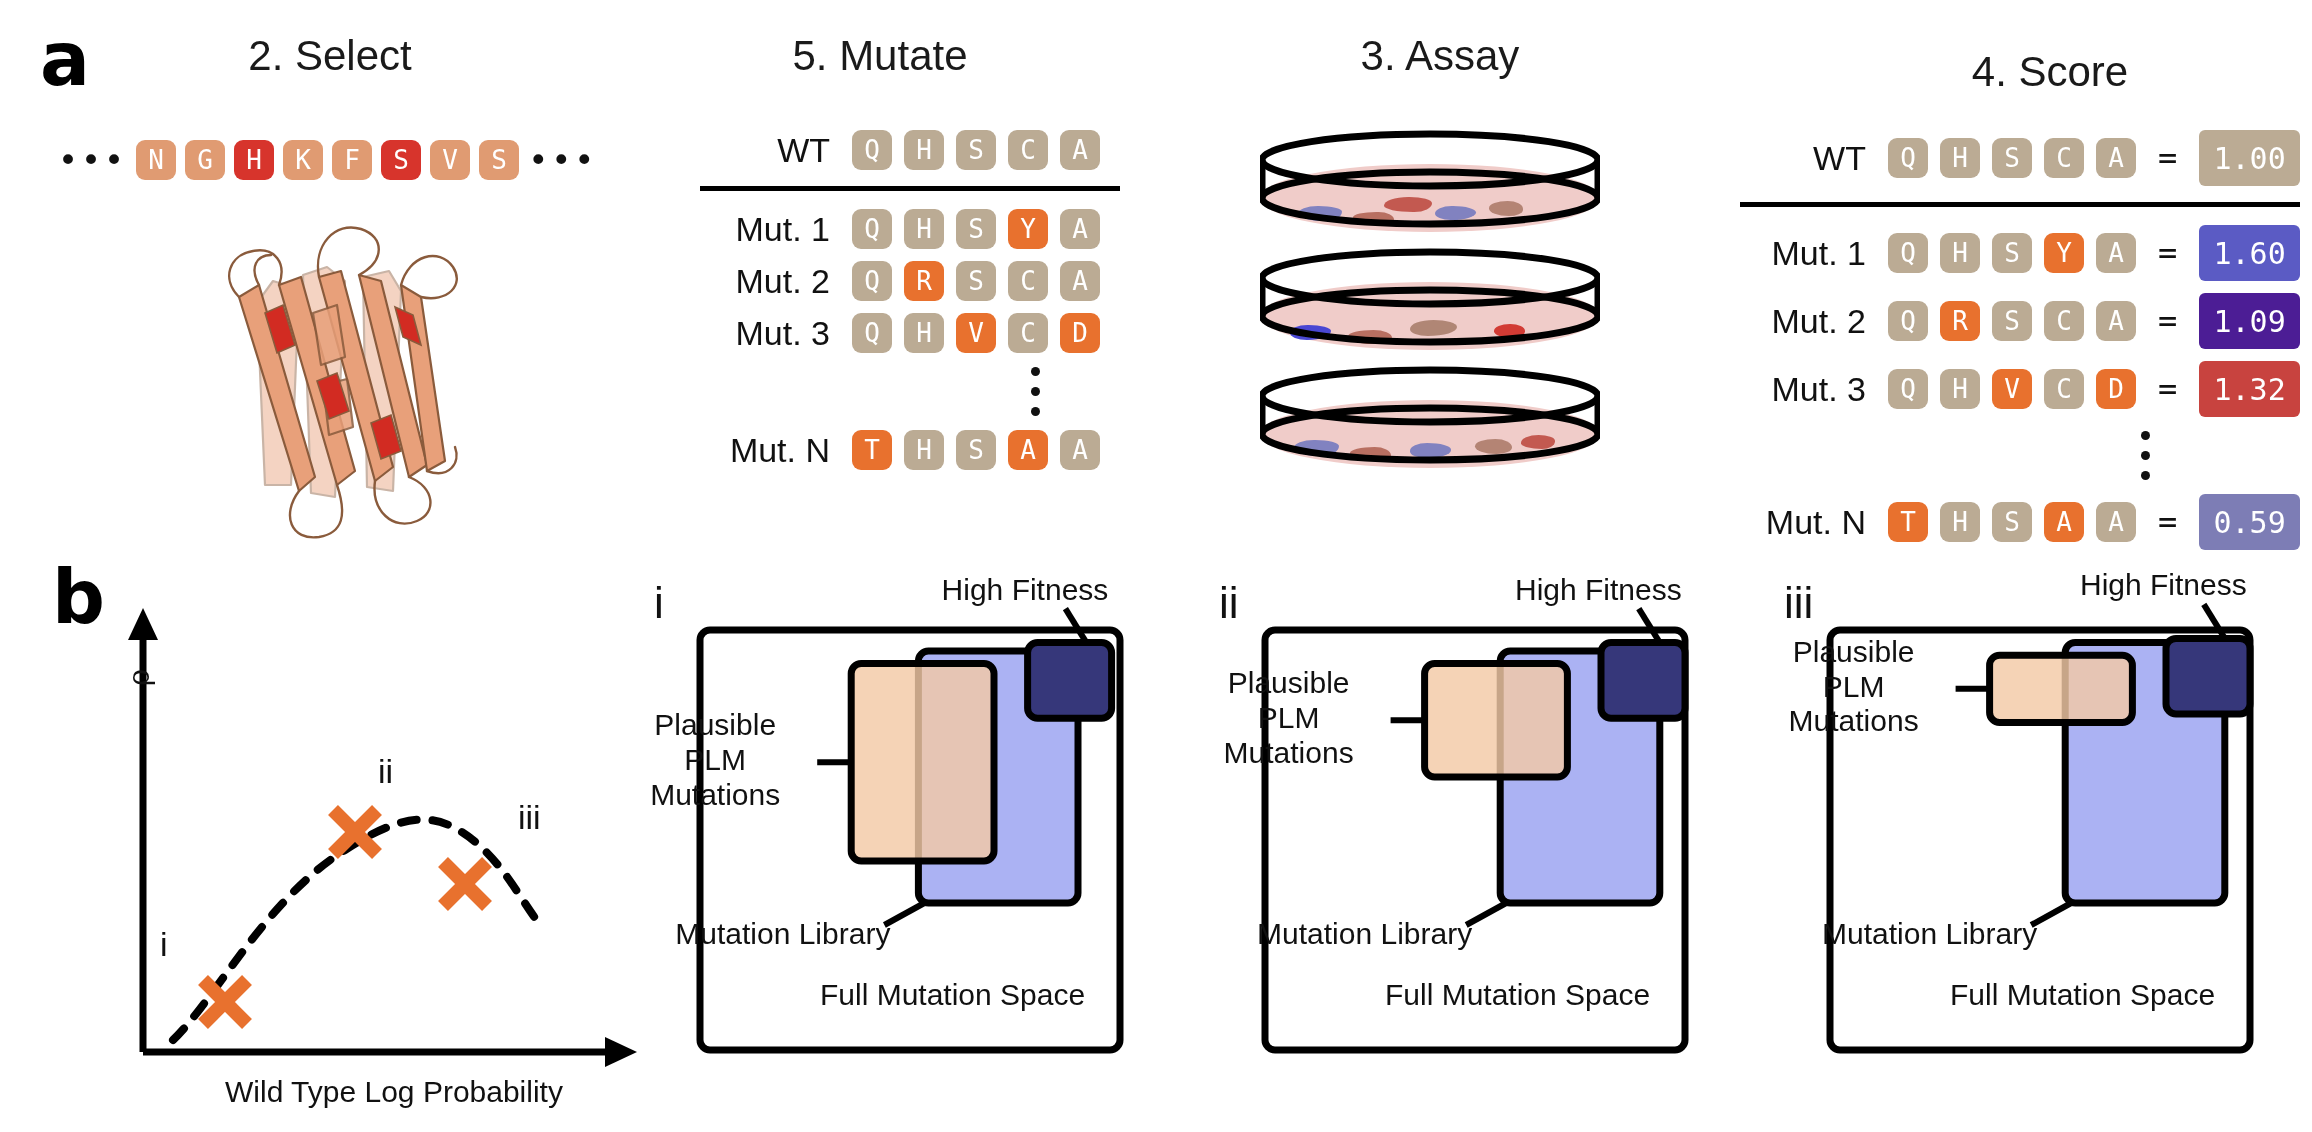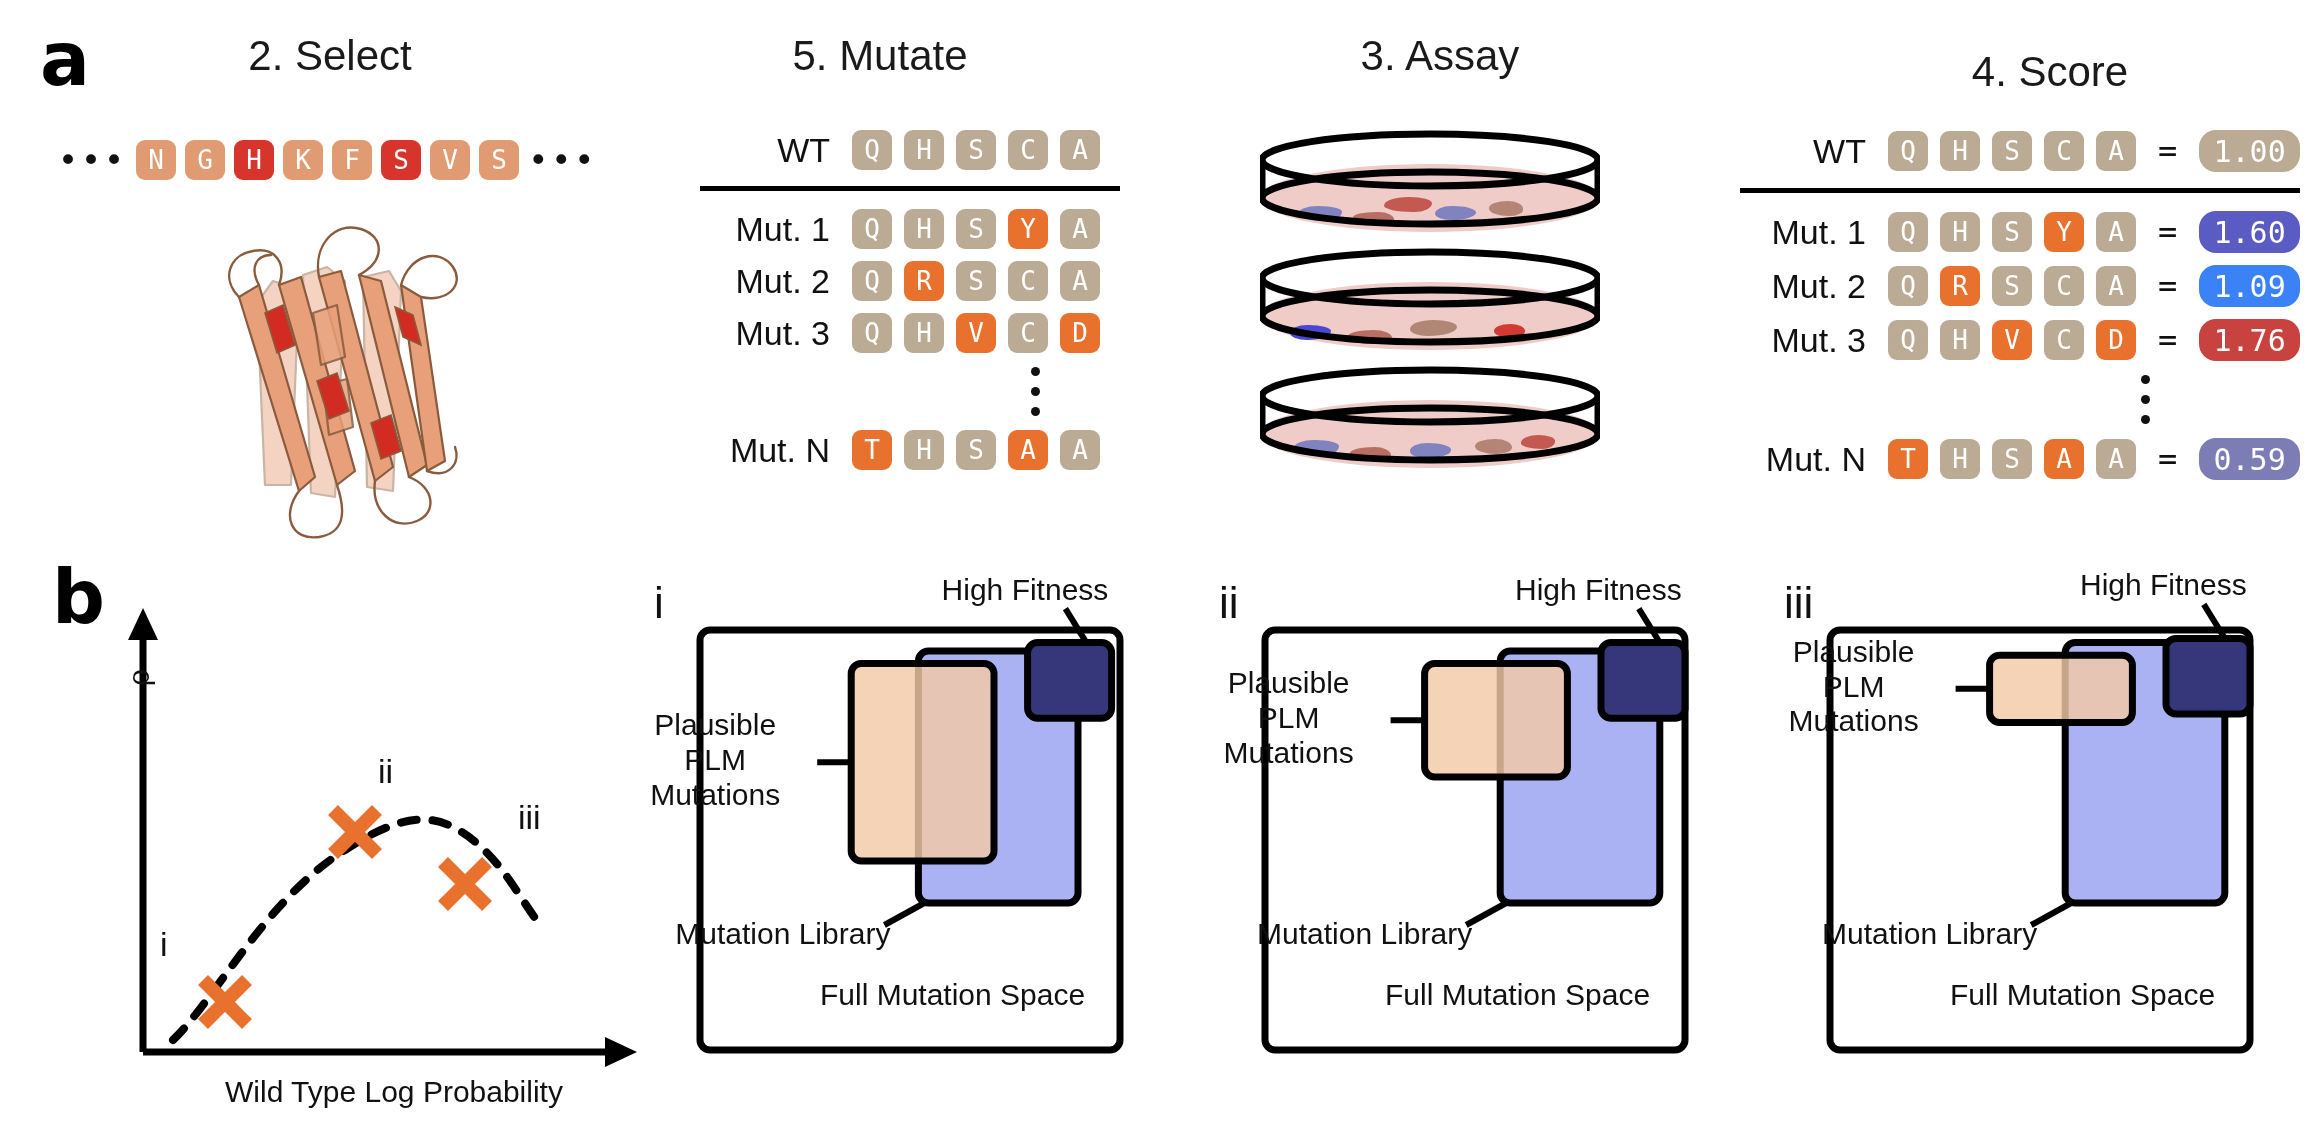--- a/index.html
+++ b/index.html
@@ -32,21 +32,21 @@
   
   .row-label{
     font-size:34px;color:#111;white-space:nowrap;text-align:right;
     font-family:"Liberation Sans",sans-serif;
   }
   .tbl-rule{background:#000;height:5px;}
   .vdots{display:flex;flex-direction:column;align-items:center;gap:11px;}
   .vdots i{width:9px;height:9px;border-radius:50%;background:#111;display:block;}
   .eq{font-size:32px;font-family:"DejaVu Sans Mono","Liberation Mono",monospace;color:#111;}
   .score-badge{
-    width:104px;height:42px;border-radius:17px;display:flex;align-items:center;
+    width:104px;height:56px;border-radius:6px;display:flex;align-items:center;
     justify-content:center;color:#fff;font-size:30px;
     font-family:"DejaVu Sans Mono","Liberation Mono",monospace;
   }
   
   .venn-label{
     font-size:30px;color:#111;line-height:1.16;
     font-family:Liberation Sans, sans-serif;
   }
   .roman{
     font-size:44px;color:#111;font-family:"Liberation Sans",sans-serif;
@@ -264,33 +264,33 @@
     <div style="display:flex;align-items:center;gap:22px;margin-bottom:12px;">
       <div class="row-label" style="width:130px;">Mut. 2</div>
       <div style="display:flex;gap:12px;">
         <span class="tile" style="background:#BBAB94">Q</span>
         <span class="tile" style="background:#E8712E">R</span>
         <span class="tile" style="background:#BBAB94">S</span>
         <span class="tile" style="background:#BBAB94">C</span>
         <span class="tile" style="background:#BBAB94">A</span>
       </div>
       <div class="eq">=</div>
-      <div class="score-badge" style="background:#3b82f6">1.09</div>
+      <div class="score-badge" style="background:#4c1d95">1.09</div>
     </div>
     <div style="display:flex;align-items:center;gap:22px;margin-bottom:12px;">
       <div class="row-label" style="width:130px;">Mut. 3</div>
       <div style="display:flex;gap:12px;">
         <span class="tile" style="background:#BBAB94">Q</span>
         <span class="tile" style="background:#BBAB94">H</span>
         <span class="tile" style="background:#E8712E">V</span>
         <span class="tile" style="background:#BBAB94">C</span>
         <span class="tile" style="background:#E8712E">D</span>
       </div>
       <div class="eq">=</div>
-      <div class="score-badge" style="background:#C8433F">1.76</div>
+      <div class="score-badge" style="background:#C8433F">1.32</div>
     </div>
     <div class="vdots" style="margin:14px 0 14px 250px;">
       <i></i>
       <i></i>
       <i></i>
     </div>
     <div style="display:flex;align-items:center;gap:22px;">
       <div class="row-label" style="width:130px;">Mut. N</div>
       <div style="display:flex;gap:12px;">
         <span class="tile" style="background:#E8712E">T</span>

